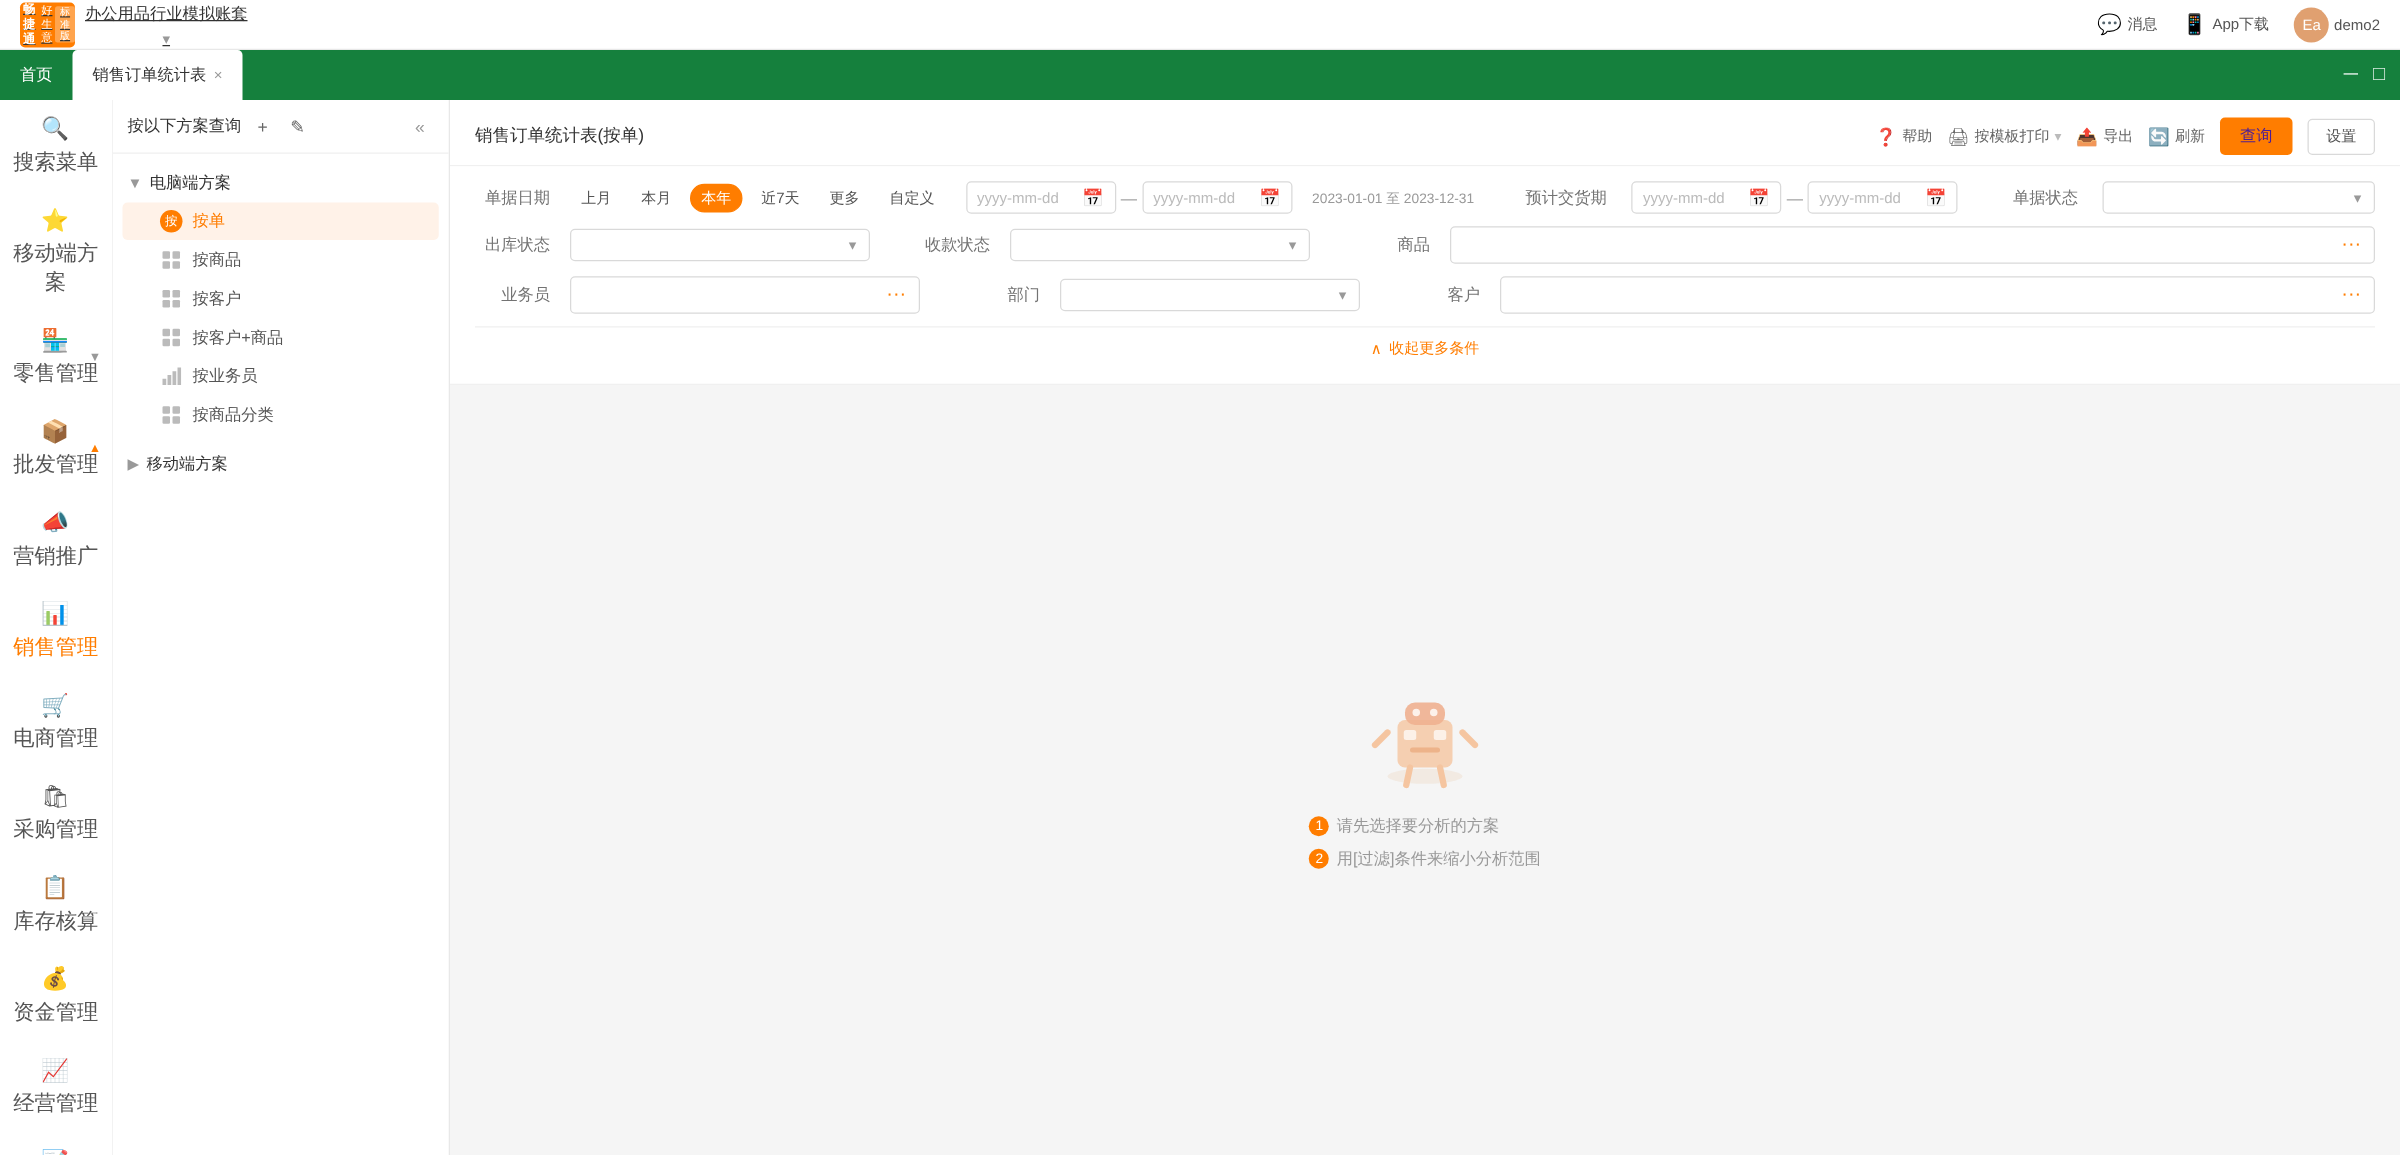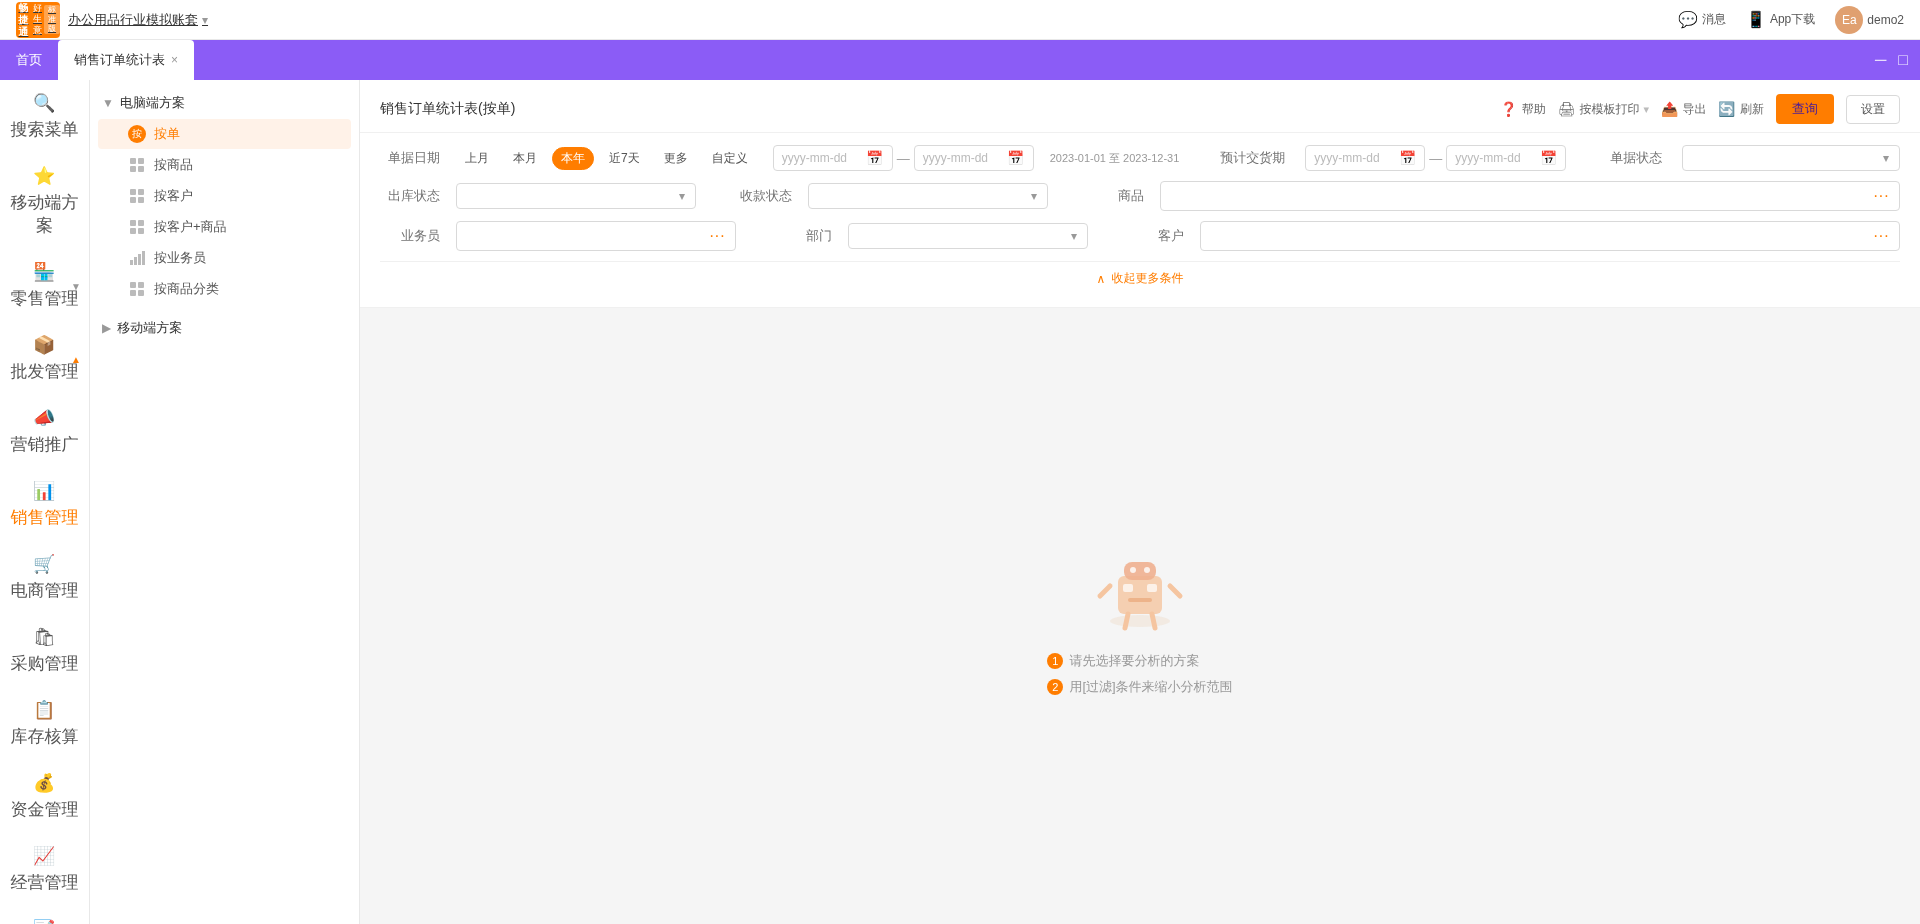--- a/index.html
+++ b/index.html
@@ -2,27 +2,27 @@
 <html><head>
   <meta charset="utf-8">
   <style>
     * { margin: 0; padding: 0; box-sizing: border-box; }
     body { font-family: 'Microsoft YaHei', sans-serif; font-size: 13px; background: #f5f5f5; color: #333; width: 1920px; height: 924px; overflow: hidden; display: flex; flex-direction: column; }
 
     
     .top-bar { height: 40px; background: #fff; display: flex; align-items: center; justify-content: space-between; padding: 0 16px; border-bottom: 1px solid #e8e8e8; flex-shrink: 0; }
     .top-bar-left { display: flex; align-items: center; gap: 8px; text-decoration: underline; }
     .logo-box { width: 44px; height: 36px; background: #ff7d00; border-radius: 4px; display: flex; align-items: center; justify-content: center; color: #fff; font-size: 10px; text-align: center; line-height: 1.2; }
-    .dropdown-trigger { display: flex; align-items: center; gap: 4px; cursor: pointer; color: #333; font-size: 13px; }
+    .dropdown-trigger { display: flex; align-items: center; gap: 4px; cursor: pointer; color: #333; font-size: 13px; flex-direction: column; }
     .top-bar-right { display: flex; align-items: center; gap: 20px; }
     .top-icon-item { display: flex; align-items: center; gap: 4px; cursor: pointer; color: #555; font-size: 12px; }
     .avatar { width: 28px; height: 28px; border-radius: 50%; background: #e0a070; display: flex; align-items: center; justify-content: center; color: #fff; font-size: 12px; }
 
     
-    .tab-bar { height: 40px; background: #8b5cf6; display: flex; align-items: center; padding: 0 0; flex-shrink: 0; }
+    .tab-bar { height: 40px; background: #15803d; display: flex; align-items: center; padding: 0 0; flex-shrink: 0; }
     .tab-item { height: 40px; display: flex; align-items: center; padding: 0 16px; cursor: pointer; color: rgba(255,255,255,0.85); font-size: 13px; gap: 6px; }
     .tab-item.home { color: #fff; }
     .tab-item.active { background: #fff; color: #333; border-radius: 4px 4px 0 0; }
     .tab-close { color: #999; font-size: 12px; cursor: pointer; }
     .tab-bar-actions { margin-left: auto; display: flex; align-items: center; gap: 12px; padding-right: 12px; }
     .tab-action-btn { color: rgba(255,255,255,0.85); cursor: pointer; font-size: 16px; }
 
     
     .main-layout { display: flex; flex: 1; overflow: hidden; }
 
@@ -195,20 +195,32 @@
     <div class="sidebar-item">
       <span class="icon">⚙</span>
       <span class="sidebar-item-label">系统管理</span>
     </div>
 
   </div>
 
   <div class="content-area">
 
     <div class="left-panel">
+      <div class="left-panel-header">
+        <span class="left-panel-title">按以下方案查询</span>
+        <div class="icon-btn">
+          <span>+</span>
+        </div>
+        <div class="icon-btn">
+          <span>✎</span>
+        </div>
+        <div class="icon-btn collapse-btn">
+          <span>«</span>
+        </div>
+      </div>
 
       <div class="scheme-section">
         <div class="scheme-group-header">
           <span class="scheme-group-arrow">▼</span>
           <span>电脑端方案</span>
         </div>
 
         <div class="scheme-item active">
           <div class="scheme-icon" style="width:18px;height:18px;font-size:10px;">按</div>
           <span>按单</span>

